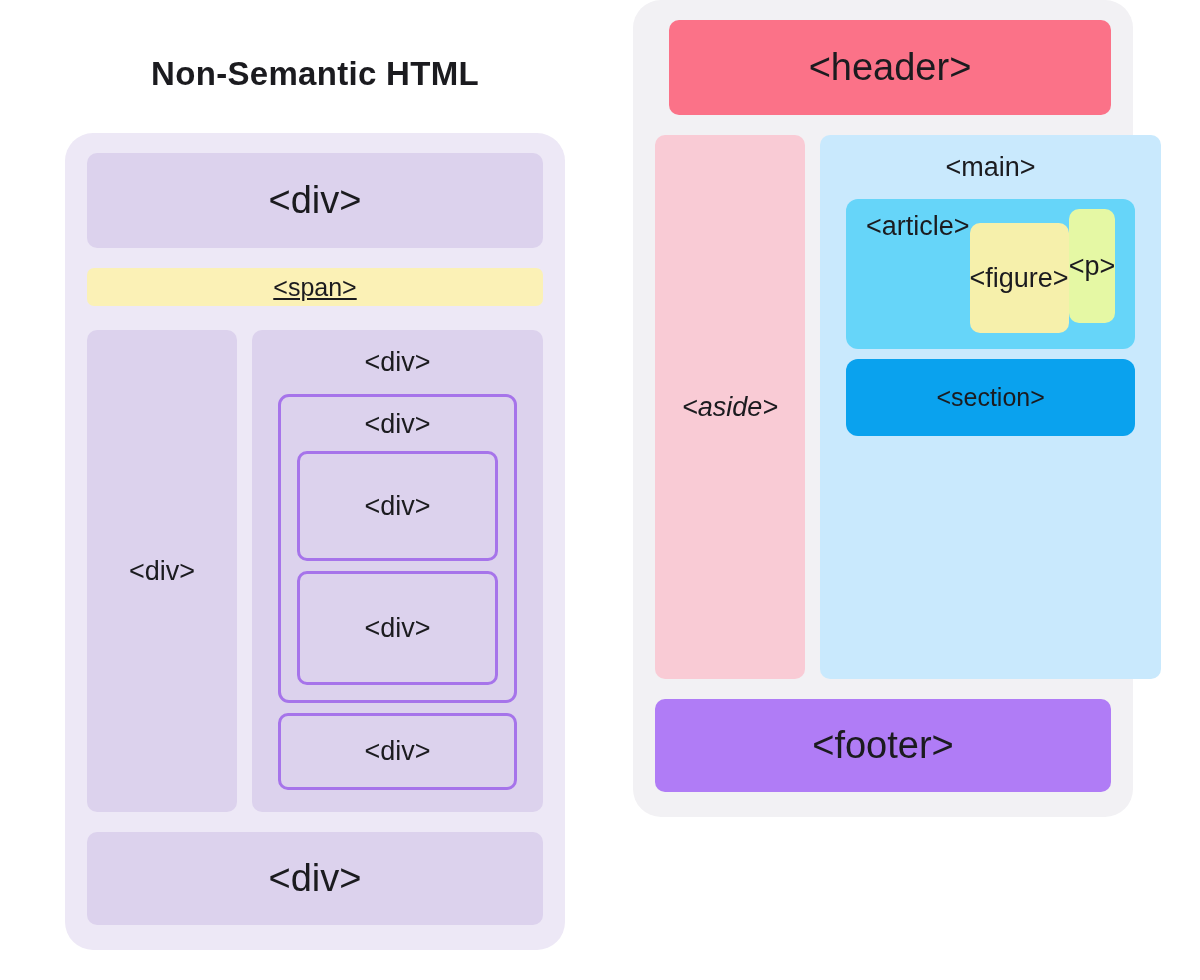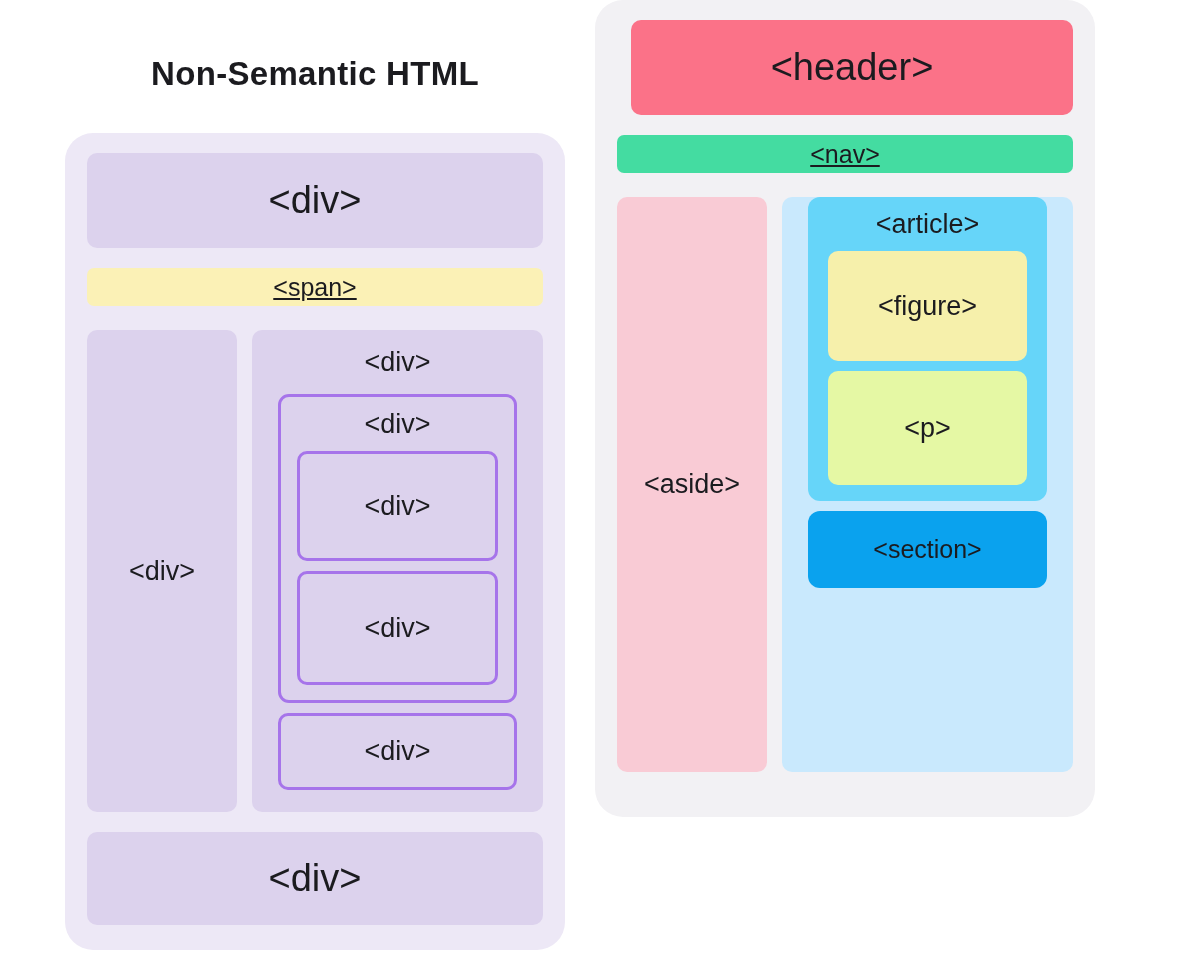--- a/index.html
+++ b/index.html
@@ -22,21 +22,21 @@
   }
   *{box-sizing:border-box;}
   html,body{margin:0;padding:0;}
   body{
     width:1200px;height:980px;
     background:var(--page_bg);
     font-family:"Liberation Sans", sans-serif;
     color:var(--text);
     overflow:hidden;
   }
-  .canvas{width:1024px;height:980px;display:flex;gap:30px;padding-left:65px;}
+  .canvas{width:1024px;height:980px;display:flex;gap:68px;padding-left:65px;}
   .col{width:500px;flex:none;display:flex;flex-direction:column;}
   .title{
     height:133px;flex:none;
     display:flex;align-items:center;justify-content:center;
     padding-top:14px;
     font-size:33px;font-weight:600;letter-spacing:.3px;
   }
   .panel{
     height:817px;flex:none;
     border-radius:28px;
@@ -98,32 +98,33 @@
     border-radius:10px;
     display:flex;align-items:center;justify-content:center;
     font-size:27px;
   }
   
   .fill-purple{background:var(--purple_block);}
   .fill-span{background:var(--span_yellow);}
   
   .fill-header{background:var(--header_pink);margin-left:14px;}
   .fill-nav{background:var(--nav_green);}
-  .fill-aside{background:var(--aside_pink);}
+  .fill-aside{background:var(--aside_pink);font-style:italic;}
   .fill-main{background:var(--main_blue);}
   .article{
     flex:none;background:var(--article_blue);
     border-radius:12px;
     padding:0 20px 16px;
-    display:flex;flex-direction:column;
+    display:flex;flex-direction:row;
   }
   .chip{
     height:110px;flex:none;border-radius:10px;
     display:flex;align-items:center;justify-content:center;
     font-size:27px;
+    margin-top:24px;
   }
   .chip.p{height:114px;margin-top:10px;background:var(--p_green);}
   .chip.figure{background:var(--figure_yellow);}
   .sectionbox{
     height:77px;flex:none;margin-top:10px;
     background:var(--section_blue);
     border-radius:12px;
     display:flex;align-items:center;justify-content:center;
     font-size:25px;
   }
@@ -151,28 +152,29 @@
           <div class="singlebox">&lt;div&gt;</div>
         </div>
       </div>
       <div class="bigblock bottom fill-purple">&lt;div&gt;</div>
     </div>
   </div>
 
   <div class="col">
     <div class="panel sem">
       <div class="bigblock fill-header">&lt;header&gt;</div>
-      <div class="thinblock fill-nav">&lt;nav&gt;</div>
       <div class="row">
         <div class="sidecol fill-aside">&lt;aside&gt;</div>
         <div class="contentcol fill-main">
+          <div class="collabel">&lt;main&gt;</div>
           <div class="article">
             <div class="collabel inner">&lt;article&gt;</div>
             <div class="chip figure">&lt;figure&gt;</div>
             <div class="chip p">&lt;p&gt;</div>
           </div>
           <div class="sectionbox">&lt;section&gt;</div>
         </div>
       </div>
+      <div class="bigblock bottom fill-footer">&lt;footer&gt;</div>
     </div>
   </div>
 
 </div>
 
 </body></html>

